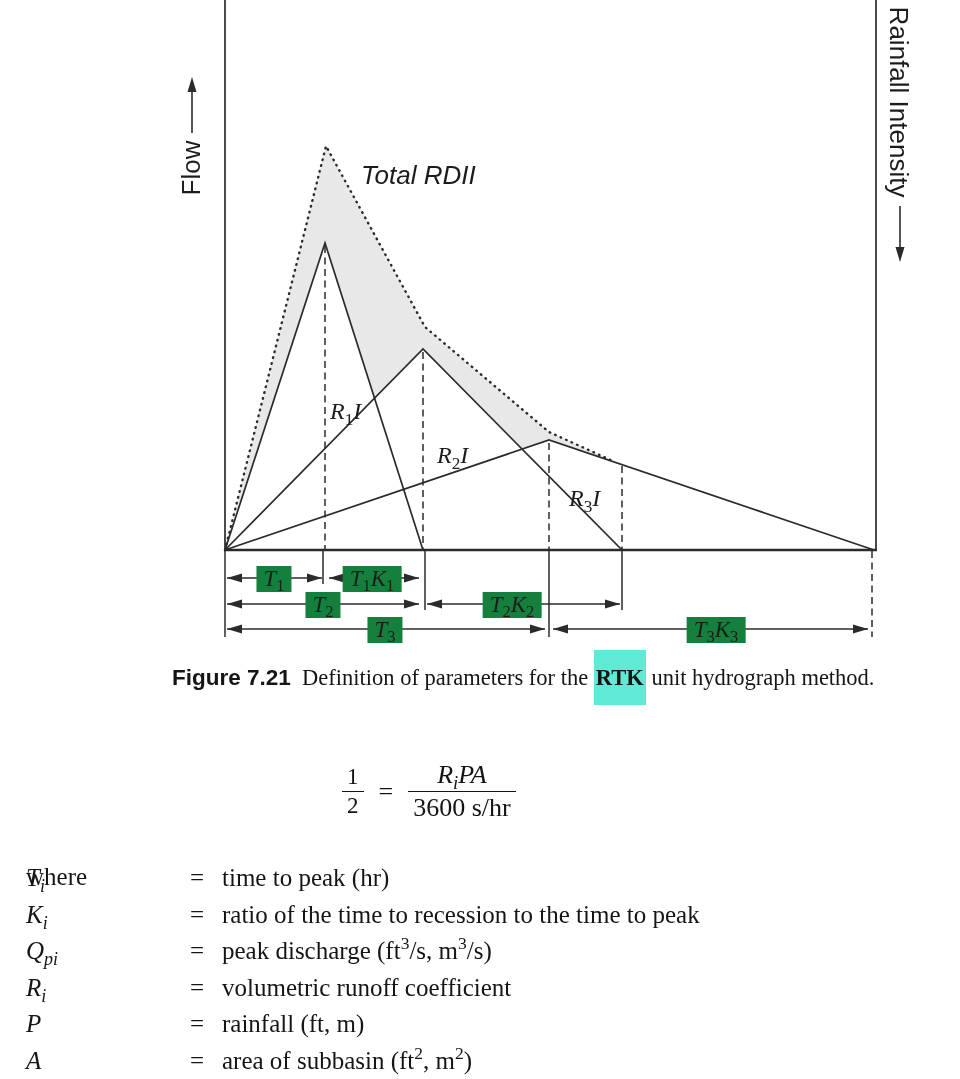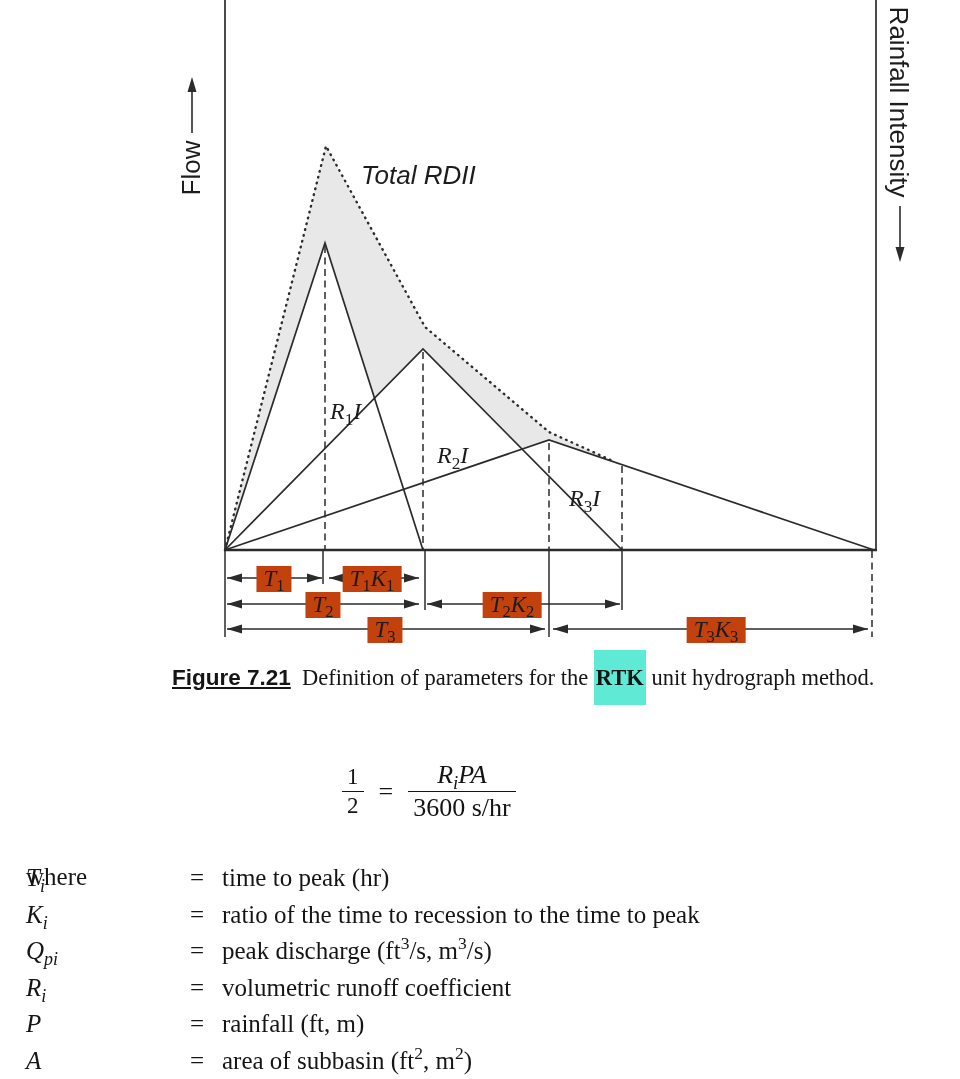--- a/index.html
+++ b/index.html
@@ -4,26 +4,26 @@
 <style>
   html,body{margin:0;padding:0;background:#ffffff;}
   .page{position:relative;width:960px;height:1079px;background:#fff;overflow:hidden;
         font-family:"Liberation Serif",serif;color:#1d1d1d;}
   .figure{position:absolute;left:0;top:0;width:960px;height:658px;}
   .figure svg{position:absolute;left:0;top:0;}
   .olabel{position:absolute;white-space:nowrap;}
   .slabel{font-family:"Liberation Sans",sans-serif;font-size:26px;color:#1c1c1c;}
   .vlabel{font-family:"Liberation Serif",serif;font-size:24px;color:#1c1c1c;margin-top:22px;}
   .dlabel{font-family:"Liberation Serif",serif;font-size:23px;color:#1c1c1c;
-          transform:translate(-50%,-50%);background:#c2410c;padding:0 7px;}
+          transform:translate(-50%,-50%);background:#15803d;padding:0 7px;}
   .rot-ccw{transform:translate(-50%,-50%) rotate(-90deg);}
   .rot-cw{transform:translate(-50%,-50%) rotate(90deg);}
   
   .rs-i{font-style:italic;}
-  .rs-b{font-weight:700;font-family:"Liberation Sans",sans-serif;text-decoration:underline;}
+  .rs-b{font-weight:700;font-family:"Liberation Sans",sans-serif;}
   .rs-sub{font-size:72%;vertical-align:-0.32em;line-height:0;font-style:normal;}
   .rs-isub{font-size:72%;vertical-align:-0.32em;line-height:0;font-style:italic;}
   .rs-sup{font-size:70%;vertical-align:0.55em;line-height:0;}
   .rs-hl{background:#5eead4;padding:15px 2px;font-weight:bold;}
   .caption{position:absolute;left:172px;top:664px;width:768px;margin:0;
            font-size:22.5px;line-height:28px;text-align:justify;color:#151515;}
   .equation{position:absolute;left:342px;top:760px;display:flex;align-items:center;
             font-size:26px;color:#141414;}
   .frac{display:inline-flex;flex-direction:column;align-items:stretch;text-align:center;}
   .frac .num{border-bottom:1.7px solid #141414;padding:0 5px 1px 5px;}

